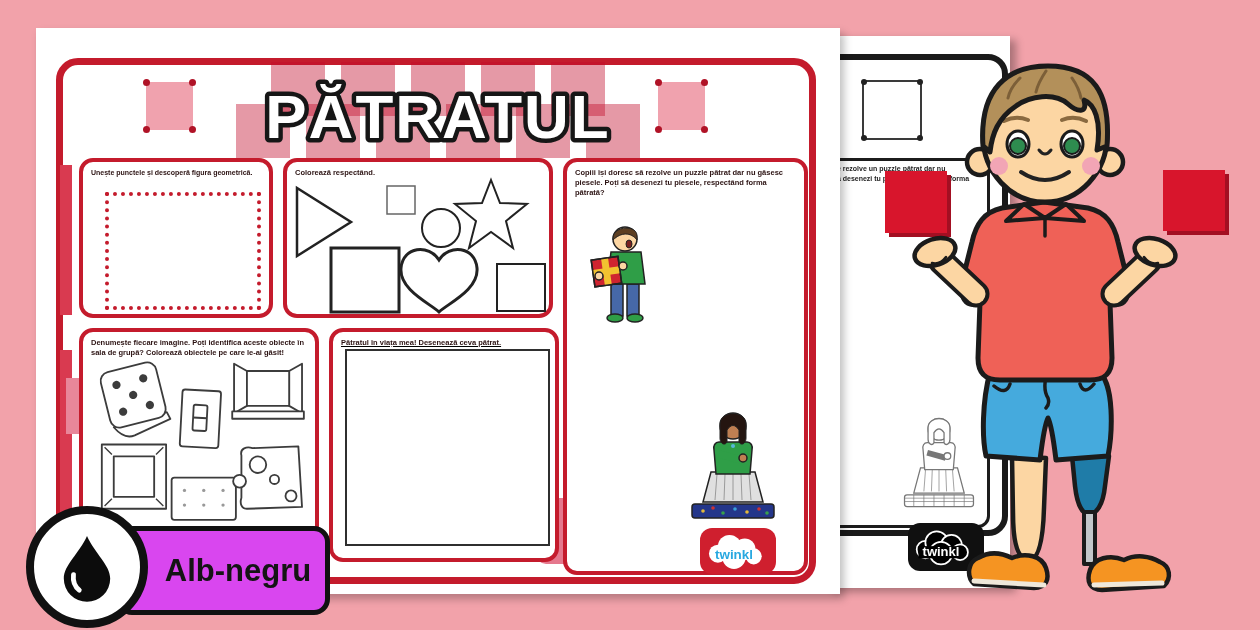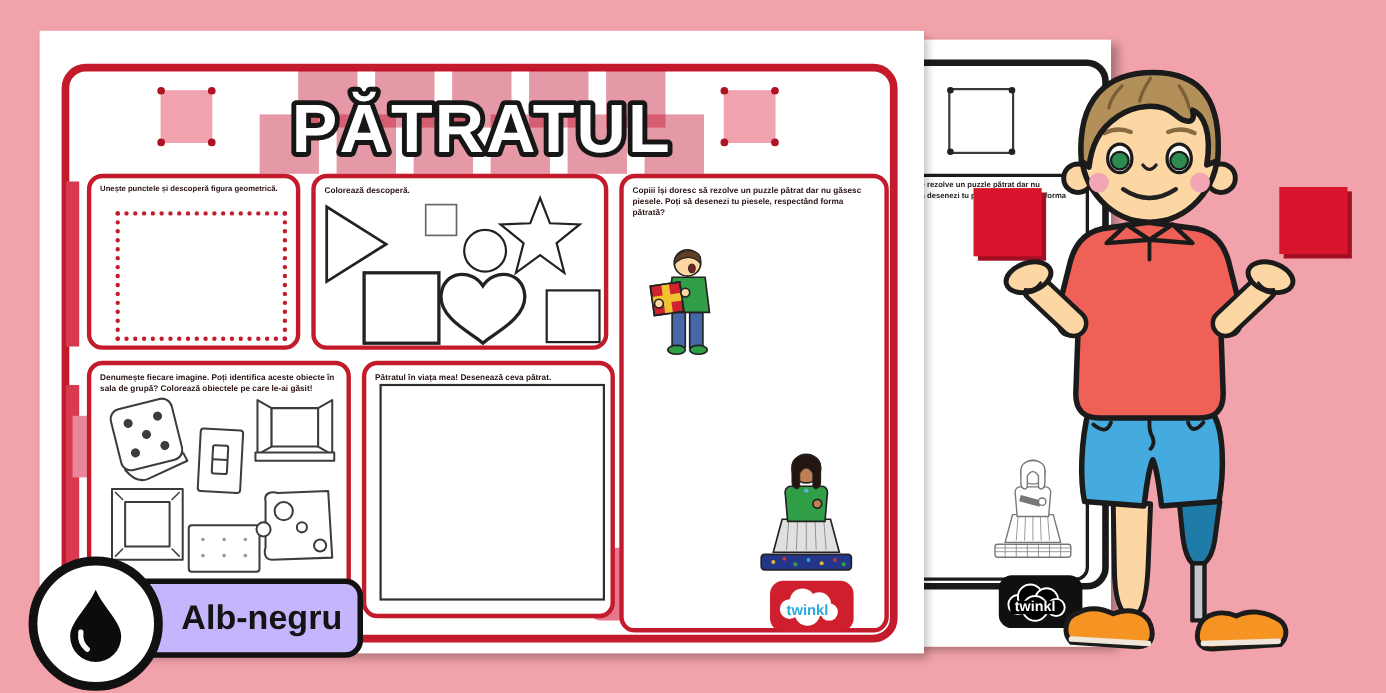--- a/index.html
+++ b/index.html
@@ -38,21 +38,21 @@
   .sec-h{font-weight:bold;color:#2b1212;padding:6px 8px 0 8px;line-height:1.3;}
   .f7{font-size:7px;} .f75{font-size:7.5px;}
   .dotted-square{position:absolute;left:22px;top:30px;width:148px;height:110px;border:4px dotted #c41b2c;}
   .draw-box{position:absolute;left:12px;top:17px;width:201px;height:193px;border:2.5px solid #2f2f2f;}
   .clip{position:absolute;}
   .tw-red{position:absolute;left:664px;top:500px;width:76px;height:46px;background:#cf1f2e;z-index:3;}
   
   .boy{position:absolute;left:858px;top:58px;width:372px;height:546px;z-index:3;}
   
   .badge{position:absolute;z-index:4;}
-  .badge-pill{left:116px;top:526px;width:214px;height:72px;background:#c4b5fd;border:5px solid #111;border-radius:16px;
+  .badge-pill{left:116px;top:526px;width:214px;height:89px;background:#d946ef;border:5px solid #111;border-radius:16px;
               display:flex;align-items:center;justify-content:center;padding-left:30px;box-sizing:border-box;
               font-size:31px;font-weight:bold;color:#141414;}
   .badge-circle{left:26px;top:506px;width:106px;height:106px;background:#fff;border:8px solid #111;border-radius:50%;
                 display:flex;align-items:center;justify-content:center;}
 </style>
 </head>
 <body>
 
 <div class="stage">
 
@@ -136,21 +136,21 @@
     <svg class="title-svg" viewBox="0 0 428 84">
       <text x="214" y="70" text-anchor="middle" font-family="Liberation Sans, sans-serif" font-size="62" font-weight="bold" letter-spacing="2" fill="#ffffff" stroke="#161616" stroke-width="9" paint-order="stroke" stroke-linejoin="round">PĂTRATUL</text>
     </svg>
 
     <div class="sec" style="left:43px;top:130px;width:194px;height:160px;">
       <div class="sec-h f7">Unește punctele și descoperă figura geometrică.</div>
       <div class="dotted-square"></div>
     </div>
 
     <div class="sec" style="left:247px;top:130px;width:270px;height:160px;">
-      <div class="sec-h f75">Colorează descoperă.</div>
+      <div class="sec-h f75">Colorează respectând.</div>
       <svg class="clip" style="left:4px;top:14px;" width="258" height="140" viewBox="0 0 258 140">
         <g fill="none" stroke="#222">
           <path d="M6,12 L6,80 L60,46 Z" stroke-width="2.5"></path>
           <rect x="96" y="10" width="28" height="28" stroke="#666" stroke-width="1.5"></rect>
           <circle cx="150" cy="52" r="19" stroke-width="2"></circle>
           <path d="M200,4 L209,27 L236,28 L215,45 L222,72 L200,56 L178,72 L185,45 L164,28 L191,27 Z" stroke-width="2"></path>
           <rect x="40" y="72" width="68" height="64" stroke-width="3"></rect>
           <path d="M148,84 C138,68 112,70 110,92 C108,114 140,128 148,136 C156,128 188,114 186,92 C184,70 158,68 148,84 Z" stroke-width="3"></path>
           <rect x="206" y="88" width="48" height="47" stroke-width="2"></rect>
         </g>
@@ -249,21 +249,21 @@
             <path d="M4,12 C2,4 10,2 16,4 L66,2 L70,68 L10,70 C4,70 2,64 4,58 Z"></path>
             <circle cx="22" cy="22" r="9"></circle>
               <circle cx="40" cy="38" r="5"></circle>
               <circle cx="58" cy="56" r="6"></circle>
             <circle cx="2" cy="40" r="7"></circle>
           </g>
         </g>
       </svg>
     </div>
 
-    <div class="sec" style="left:293px;top:300px;width:230px;height:234px;">
+    <div class="sec" style="left:293px;top:300px;width:230px;height:234px;text-decoration:underline;">
       <div class="sec-h f75">Pătratul în viața mea! Desenează ceva pătrat.</div>
       <div class="draw-box"></div>
     </div>
 
     <div class="tw-badge tw-red">
       <svg viewBox="0 0 76 46" width="68" height="42">
         <g fill="#fff">
           <circle cx="20" cy="26" r="10"></circle>
             <circle cx="33" cy="18" r="13"></circle>
             <circle cx="50" cy="21" r="12"></circle>

